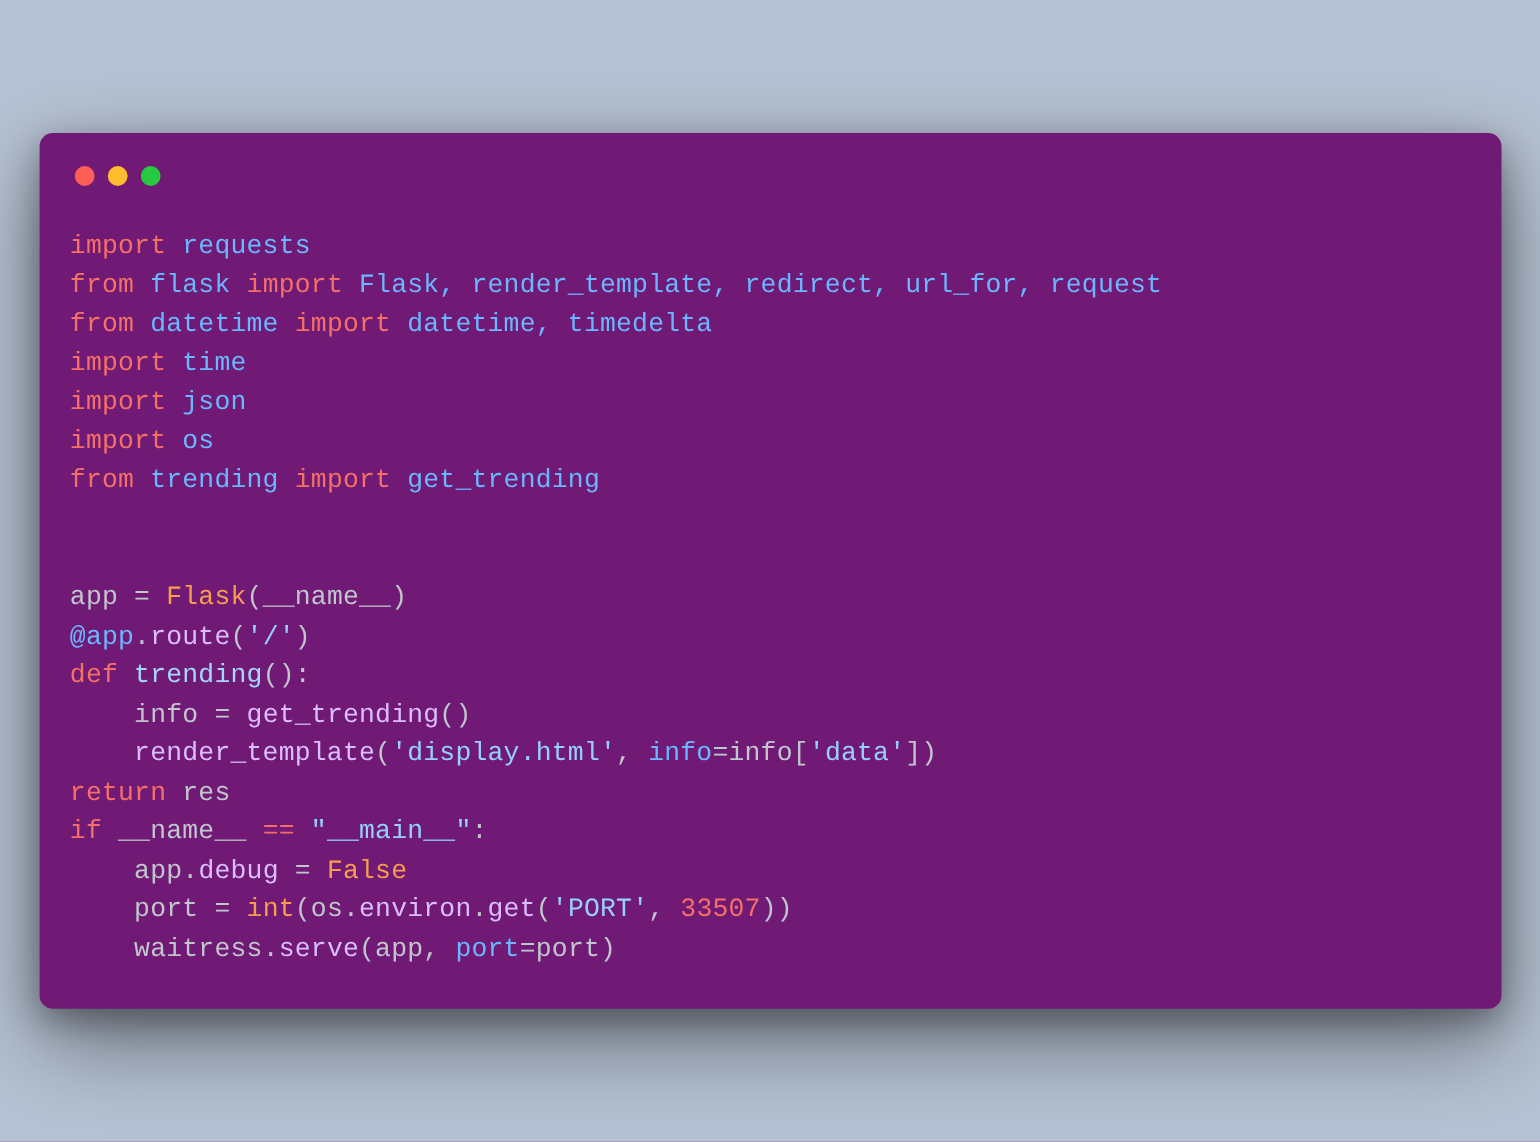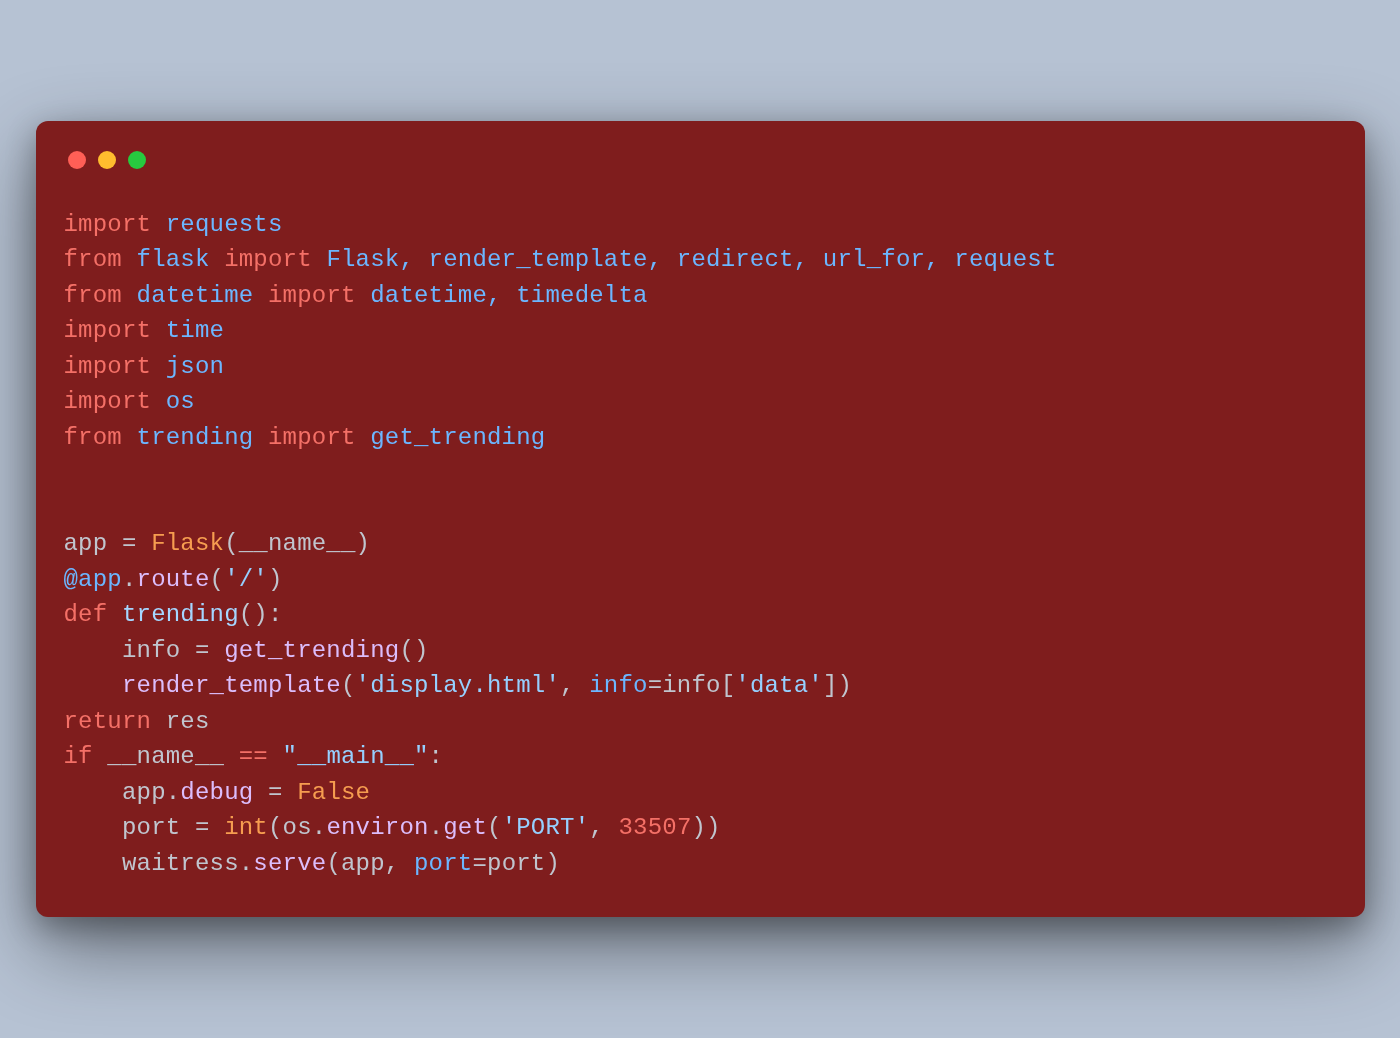--- a/index.html
+++ b/index.html
@@ -10,21 +10,21 @@
     body {
       background: #b6c2d3;
       width: 1400px;
       height: 1038px;
       display: flex;
       align-items: center;
       justify-content: center;
       font-family: 'SF Mono', 'Monaco', 'Menlo', 'Consolas', 'Courier New', monospace;
     }
     .window {
-      background: #7f1d1d;
+      background: #701a75;
       width: 1329px;
       border-radius: 12px;
       box-shadow: 0 30px 80px rgba(0,0,0,0.45), 0 10px 30px rgba(0,0,0,0.3);
       padding: 24px 28px 36px 28px;
     }
     .traffic-lights {
       display: flex;
       gap: 12px;
       margin-bottom: 38px;
       margin-left: 4px;

